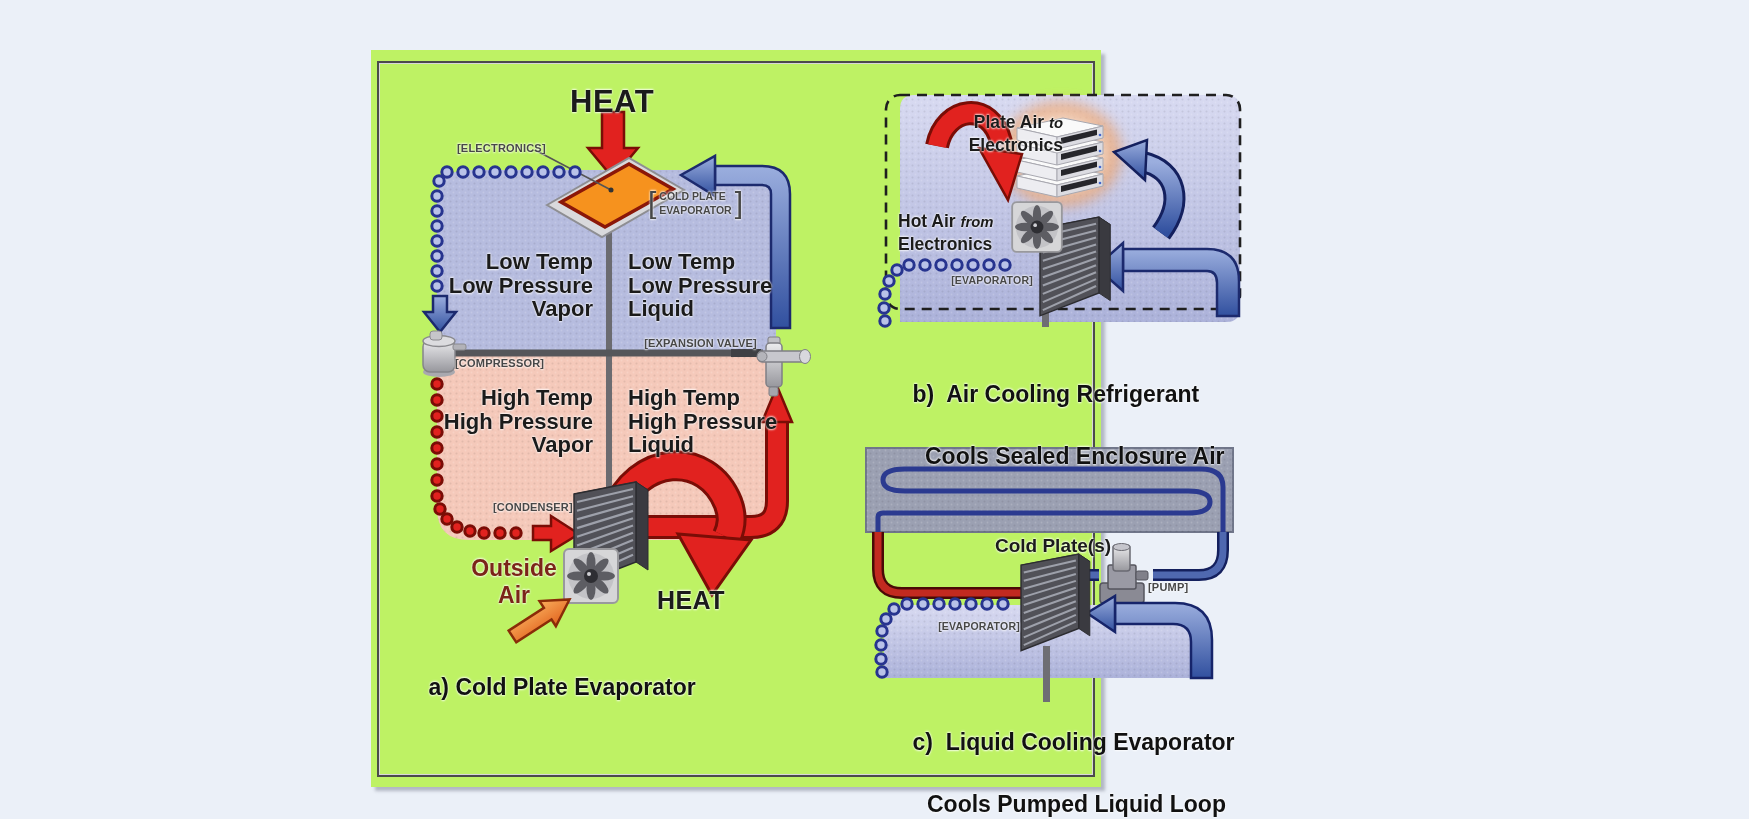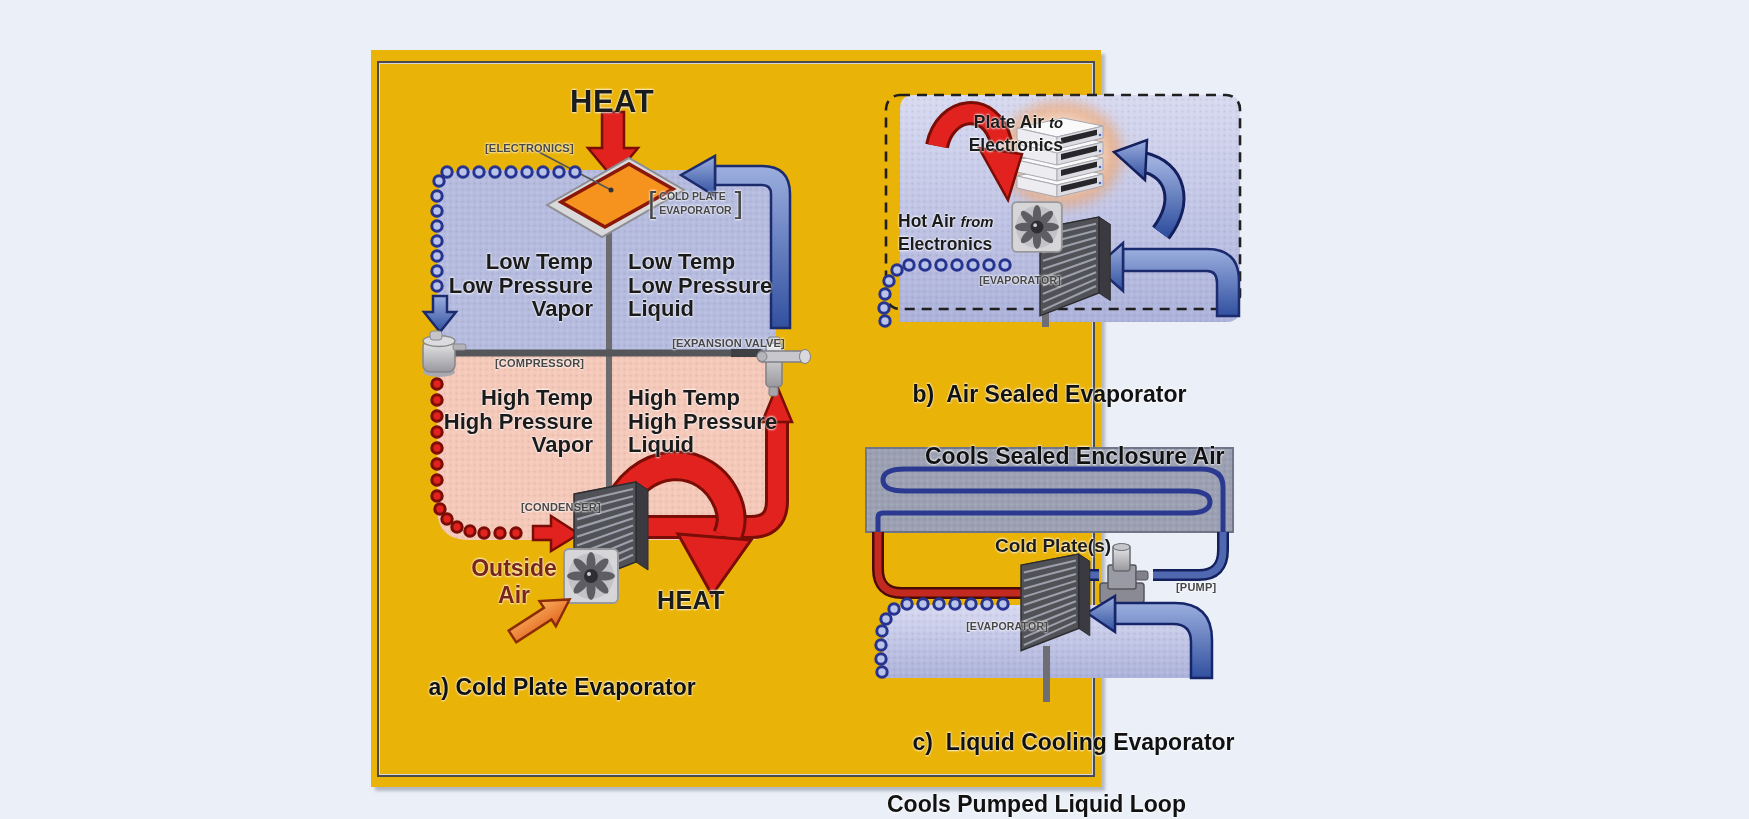--- a/index.html
+++ b/index.html
@@ -4,33 +4,33 @@
 <style>
   html,body{margin:0;padding:0;}
   body{
     width:1749px;height:819px;
     background:#EBF0F8;
     font-family:"Liberation Sans", sans-serif;
     position:relative;overflow:hidden;
   }
   .panel{
     position:absolute;left:371px;top:50px;width:730px;height:737px;
-    background:#eab308;
+    background:#bef264;
     box-shadow:4px 4px 3px rgba(110,116,132,.45);
   }
   .frame{
     position:absolute;left:6px;top:11px;right:6px;bottom:10px;
     border:2.5px solid #4B4B4B;
     box-shadow:inset 0 0 0 1px #d8d8d8;
   }
   svg.art{position:absolute;left:0;top:0;width:899px;height:737px;z-index:1;}
   .ov{position:absolute;z-index:2;font-weight:bold;color:#1b1b1b;
       text-shadow:0 1px 2px rgba(255,255,255,.85),0 -1px 2px rgba(255,255,255,.85);}
   .pre{white-space:pre-line;}
-  .lbl{font-size:11px;color:#474747;letter-spacing:.2px;margin-left:28px;}
+  .lbl{font-size:11px;color:#474747;letter-spacing:.2px;}
   .cap{font-size:23px;line-height:31px;white-space:pre;color:#111;}
   .cap .ind{display:block;}
   .quad{font-size:22px;line-height:23.5px;}
   .big{letter-spacing:.5px;}
   em{font-style:italic;font-weight:600;font-size:.85em;}
   .brk{font-size:30px;font-weight:400;color:#474747;line-height:30px;}
   .cpe{display:flex;align-items:center;gap:3px;}
   .cpe .mid{font-size:10.5px;line-height:14px;color:#474747;}
 </style>
 </head>
@@ -342,21 +342,21 @@
 Vapor</div>
   <div class="ov quad pre" style="left:257px;top:200px;width:170px;">Low Temp
 Low Pressure
 Liquid</div>
   <div class="ov quad pre" style="left:72px;top:336px;width:150px;text-align:right;">High Temp
 High Pressure
 Vapor</div>
   <div class="ov quad pre" style="left:257px;top:336px;width:170px;">High Temp
 High Pressure
 Liquid</div>
-  <div class="ov lbl" style="left:96px;top:307px;">[COMPRESSOR]</div>
+  <div class="ov lbl" style="left:84px;top:307px;">[COMPRESSOR]</div>
   <div class="ov lbl" style="left:236px;top:287px;width:150px;text-align:right;">[EXPANSION VALVE]</div>
   <div class="ov lbl" style="left:122px;top:451px;">[CONDENSER]</div>
   <div class="ov pre" style="left:81px;top:505px;width:124px;text-align:center;font-size:23px;line-height:27px;color:#7B2518;">Outside
 Air</div>
   <div class="ov big" style="left:280px;top:536px;width:80px;text-align:center;font-size:25px;">HEAT</div>
   <div class="ov cap" style="left:32px;top:591px;">
     <span>a) Cold Plate Evaporator</span>
   </div>
 
   <div class="ov" style="right:38px;top:61px;text-align:right;font-size:17.5px;line-height:22px;">
@@ -364,24 +364,24 @@
       <em>to</em></div>
     <div>Electronics</div>
   </div>
   <div class="ov" style="left:527px;top:160px;font-size:17.5px;line-height:22px;">
     <div><span>Hot Air</span>
       <em>from</em></div>
     <div>Electronics</div>
   </div>
   <div class="ov lbl" style="left:551px;top:224px;width:140px;text-align:center;font-size:10.5px;">[EVAPORATOR]</div>
   <div class="ov cap" style="left:516px;top:298px;">
-    <span>b)  Air Sealed Evaporator</span>
+    <span>b)  Air Cooling Refrigerant</span>
     <span class="ind" style="margin-left:38px;">Cools Sealed Enclosure Air</span>
   </div>
 
   <div class="ov" style="left:582px;top:485px;width:200px;text-align:center;font-size:19px;">Cold Plate(s)</div>
   <div class="ov lbl" style="left:777px;top:531px;font-size:11px;">[PUMP]</div>
   <div class="ov lbl" style="left:538px;top:570px;width:140px;text-align:center;font-size:10.5px;">[EVAPORATOR]</div>
   <div class="ov cap" style="left:516px;top:646px;">
     <span>c)  Liquid Cooling Evaporator</span>
-    <span class="ind" style="">Cools Pumped Liquid Loop</span>
+    <span class="ind" style="margin-left:40px;">Cools Pumped Liquid Loop</span>
   </div>
 </div>
 
 </body></html>

